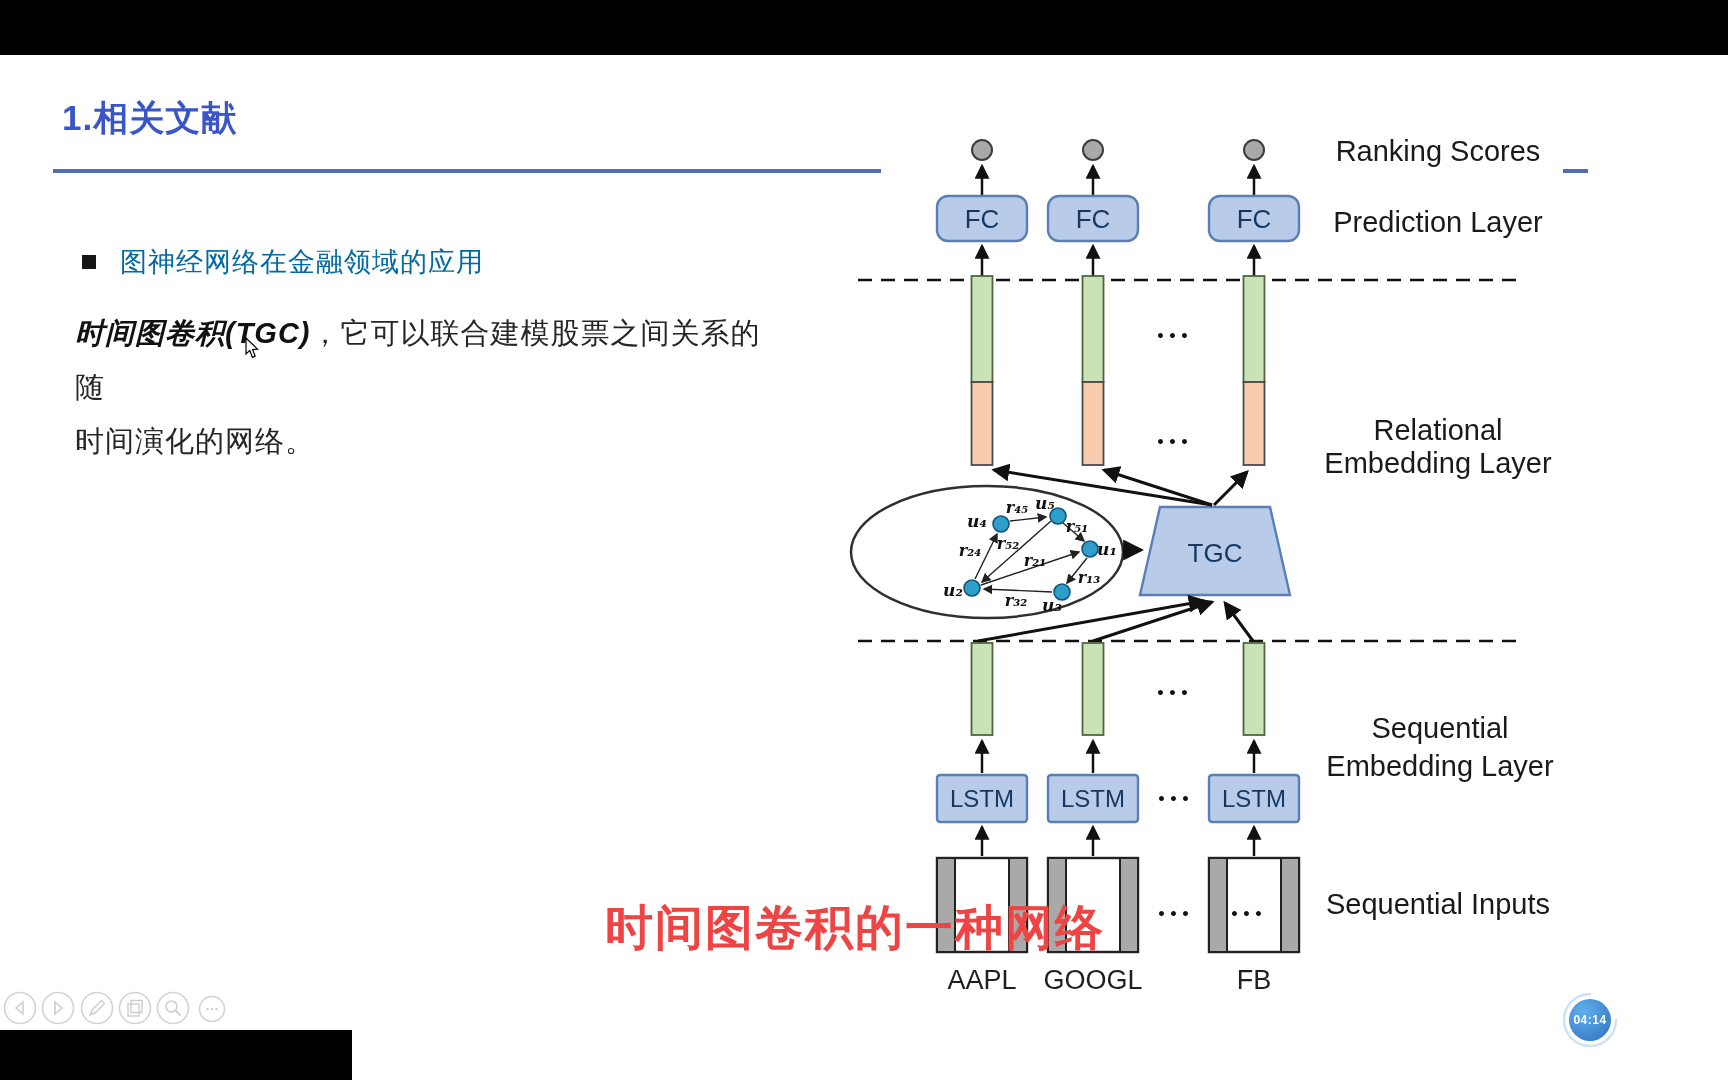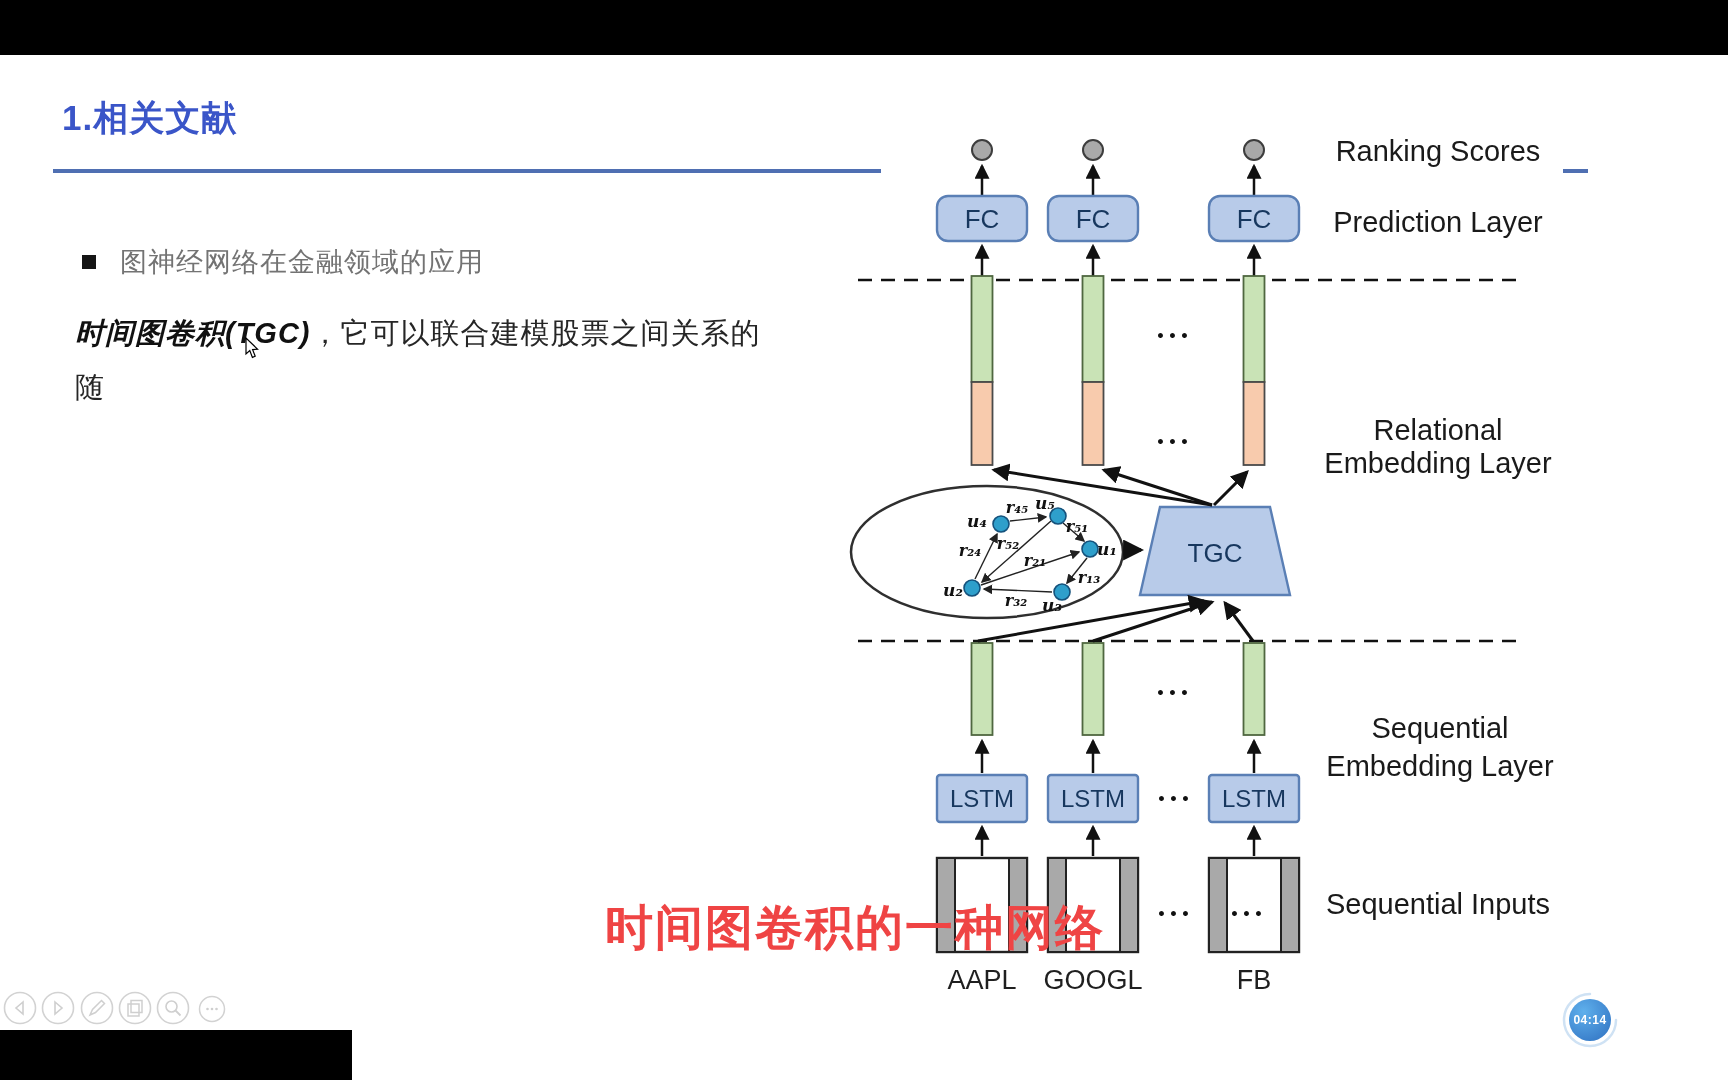--- a/index.html
+++ b/index.html
@@ -8,21 +8,21 @@
   .bar-top{position:absolute;left:0;top:0;width:1728px;height:55px;background:#000;}
   .bar-bottom-left{position:absolute;left:0;top:1030px;width:352px;height:50px;background:#000;}
 
   .page-title{position:absolute;left:62px;top:95px;font-size:35px;font-weight:bold;
               color:#3a55c8;letter-spacing:1px;}
   .title-rule{position:absolute;left:53px;top:169px;width:828px;height:4px;background:#4f6fb2;}
   .title-rule-right{position:absolute;left:1563px;top:169px;width:25px;height:4px;background:#4f6fb2;}
 
   .bullet-row{position:absolute;left:82px;top:244px;display:flex;align-items:center;}
   .bullet-sq{width:14px;height:14px;background:#151515;margin-right:24px;flex:0 0 auto;}
-  .bullet-text{font-family:"Liberation Serif","DejaVu Serif",serif;font-size:27px;color:#737373;
+  .bullet-text{font-family:"Liberation Serif","DejaVu Serif",serif;font-size:27px;color:#0369a1;
                letter-spacing:1px;}
 
   .para{position:absolute;left:75px;top:306px;font-size:29px;color:#262626;line-height:54px;
         letter-spacing:1px;width:700px;}
   .para .bold{font-weight:bold;color:#111;font-style:italic;}
 
   .caption{position:absolute;left:605px;top:896px;font-size:48px;font-weight:bold;color:#ef4444;
            letter-spacing:2px;white-space:nowrap;z-index:6;}
 
   svg.diagram{position:absolute;left:830px;top:90px;width:730px;height:915px;z-index:3;}
@@ -56,20 +56,21 @@
   <div class="title-rule"></div>
   <div class="title-rule-right"></div>
 
   <div class="bullet-row">
     <span class="bullet-sq"></span>
     <span class="bullet-text">图神经网络在金融领域的应用</span>
   </div>
 
   <div class="para">
     <div><span class="bold">时间图卷积(TGC)</span><span>，它可以联合建模股票之间关系的随</span></div>
+    <div>时间演化的网络。</div>
   </div>
 
   <svg class="diagram" viewBox="830 90 730 915">
     <defs>
       <marker id="ah" viewBox="0 0 10 10" refX="8.5" refY="5" markerWidth="6" markerHeight="6" orient="auto-start-reverse">
         <path d="M0,0 L10,5 L0,10 z" fill="#111"></path>
       </marker>
       <marker id="ahs" viewBox="0 0 10 10" refX="8.5" refY="5" markerWidth="7" markerHeight="7" orient="auto-start-reverse">
         <path d="M0,0 L10,5 L0,10 z" fill="#222"></path>
       </marker>

